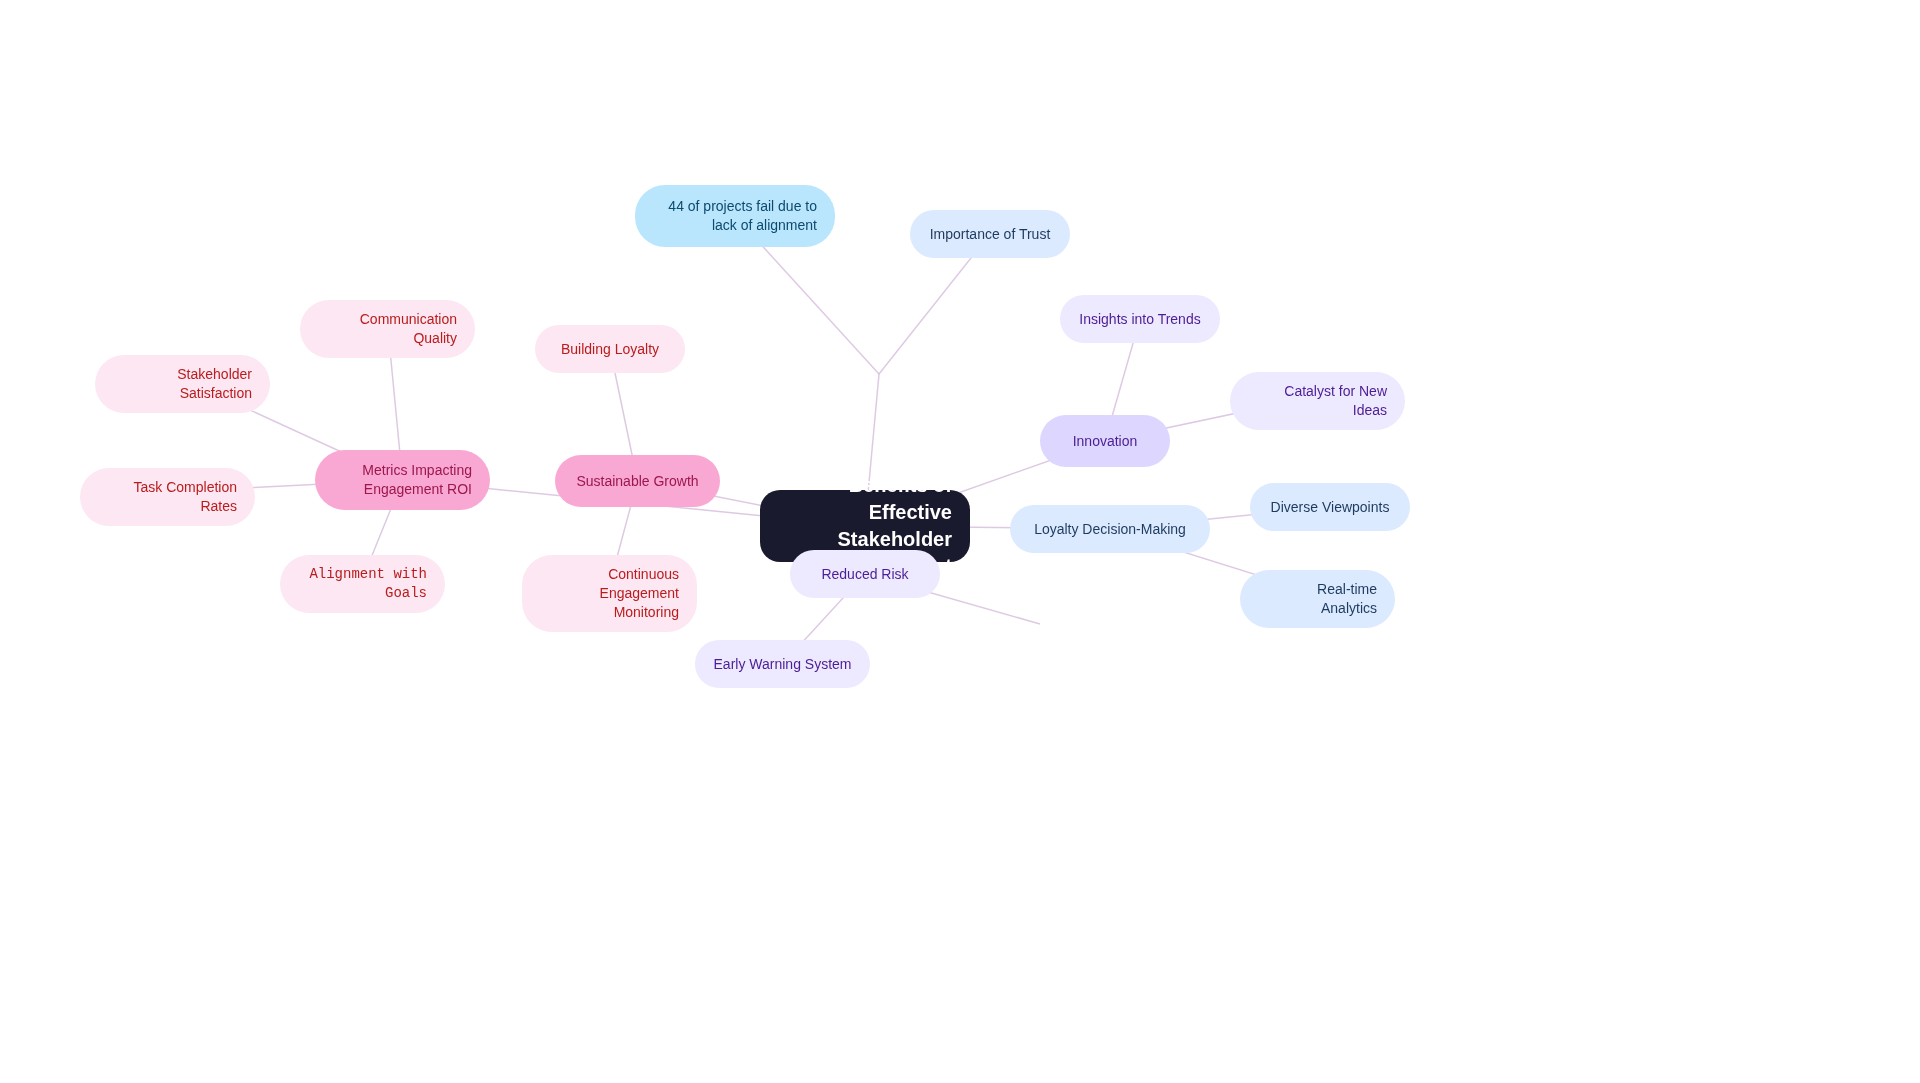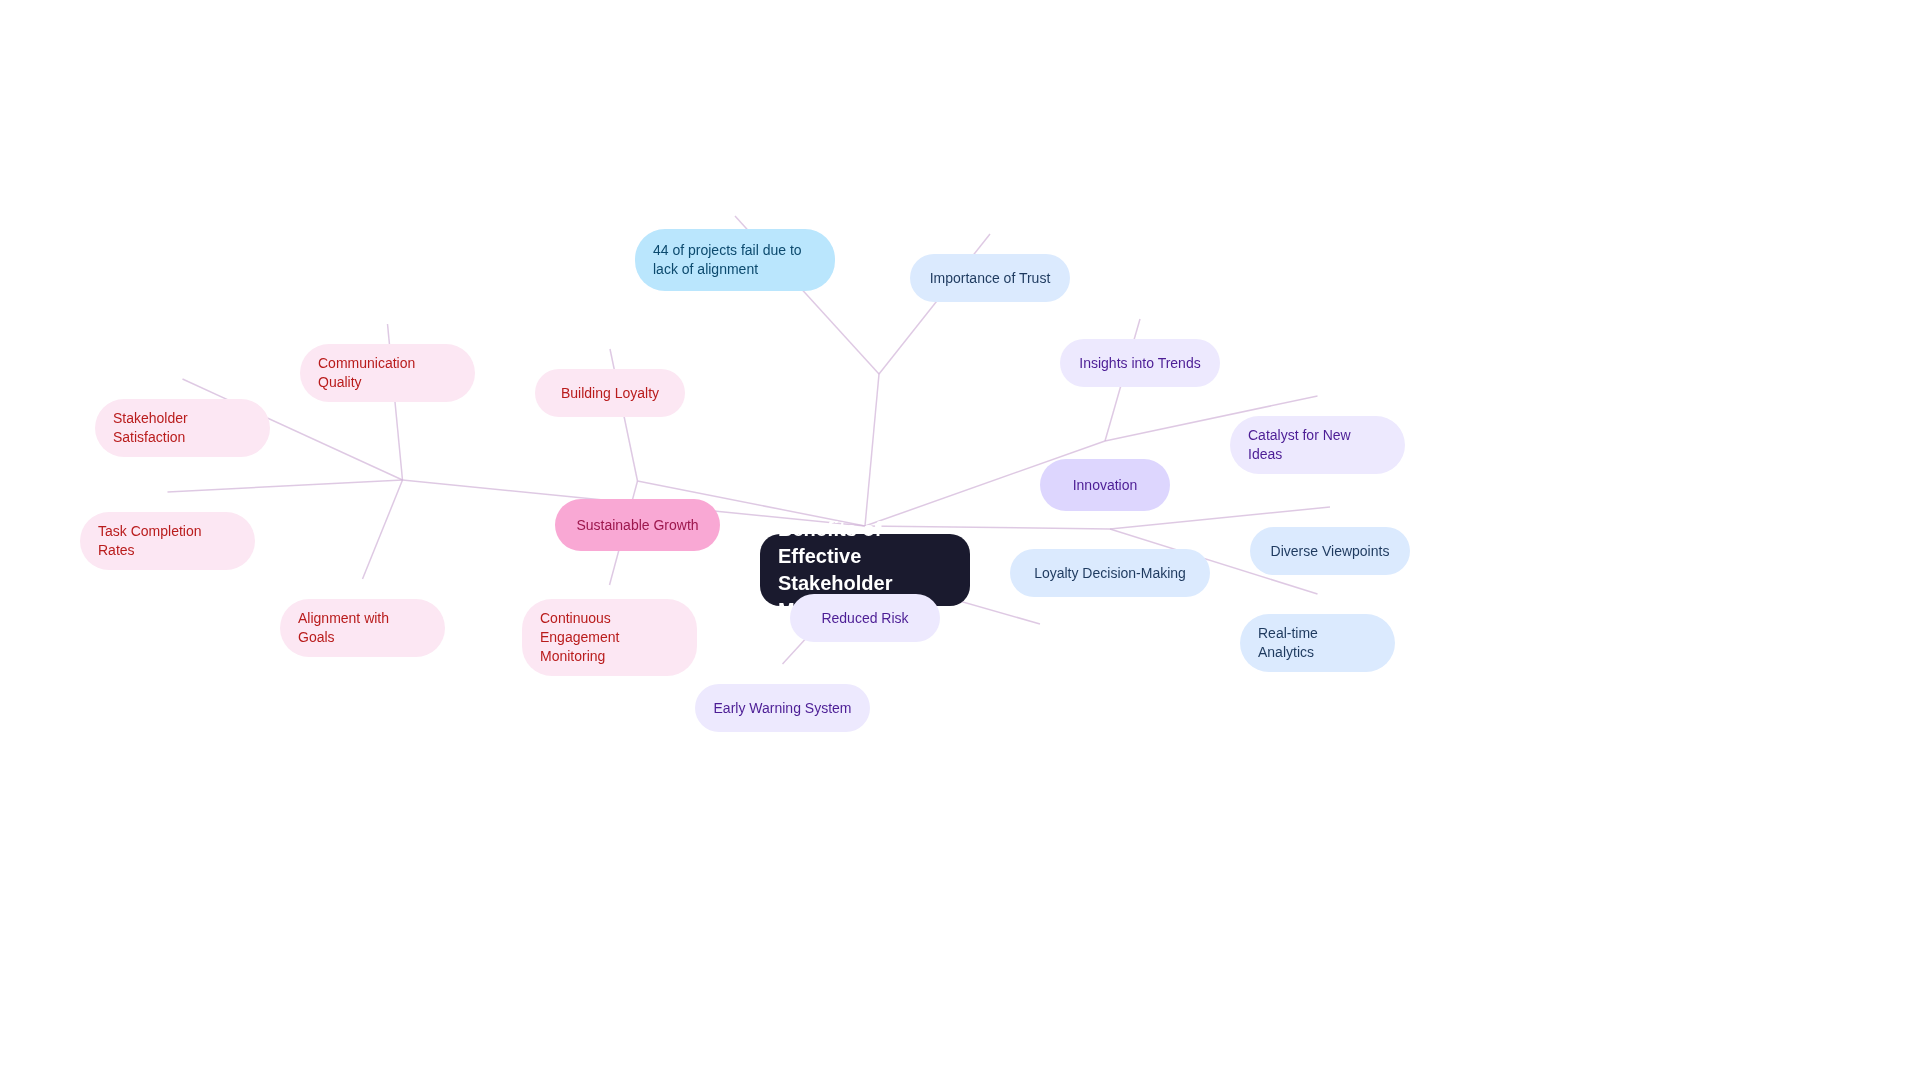--- a/index.html
+++ b/index.html
@@ -22,27 +22,26 @@
       width: 1920px;
       height: 1083px;
       pointer-events: none;
     }
     .node {
       position: absolute;
       border-radius: 30px;
       display: flex;
       align-items: center;
       justify-content: center;
-      text-align: left;
+      text-align: right;
       font-size: 14px;
       font-weight: 500;
       padding: 10px 18px;
       cursor: default;
       line-height: 1.35;
-      margin-top: 44px;
     }
     .node-center {
       background: #1a1a2e;
       color: #ffffff;
       font-size: 20px;
       font-weight: 600;
       border-radius: 20px;
       width: 200px;
       height: 70px;
     }
@@ -100,24 +99,26 @@
       <line x1="1105" y1="441" x2="1140" y2="319" stroke="#d1b3d8" stroke-width="1.5" opacity="0.7"></line>
       <line x1="1105" y1="441" x2="1317.5" y2="396" stroke="#d1b3d8" stroke-width="1.5" opacity="0.7"></line>
       <line x1="865" y1="526" x2="1110" y2="529" stroke="#d1b3d8" stroke-width="1.5" opacity="0.7"></line>
       <line x1="1110" y1="529" x2="1330" y2="507" stroke="#d1b3d8" stroke-width="1.5" opacity="0.7"></line>
       <line x1="1110" y1="529" x2="1317.5" y2="594" stroke="#d1b3d8" stroke-width="1.5" opacity="0.7"></line>
     </svg>
 <div class="node node-center" style="left: 760px; top: 490px; width: 210px; height: 72px;">Benefits of Effective
 Stakeholder Management</div>
     <div class="node node-blue" style="left: 635px; top: 185px; width: 200px; min-height: 62px;">44 of projects fail due to lack of alignment</div>
     <div class="node node-blue-light" style="left: 910px; top: 210px; width: 160px; min-height: 48px;">Importance of Trust</div>
+    <div class="node node-pink" style="left: 315px; top: 450px; width: 175px; min-height: 60px;">Metrics Impacting
+Engagement ROI</div>
     <div class="node node-pink-light" style="left: 300px; top: 300px; width: 175px; min-height: 48px;">Communication Quality</div>
     <div class="node node-pink-light" style="left: 95px; top: 355px; width: 175px; min-height: 48px;">Stakeholder Satisfaction</div>
     <div class="node node-pink-light" style="left: 80px; top: 468px; width: 175px; min-height: 48px;">Task Completion Rates</div>
-    <div class="node node-pink-light" style="left: 280px; top: 555px; width: 165px; min-height: 48px;">Alignment with Goals</div>
+    <div class="node node-pink-light" style="left: 280px; top: 555px; width: 165px; min-height: 48px; font-family: Liberation Mono, monospace;">Alignment with Goals</div>
     <div class="node node-pink" style="left: 555px; top: 455px; width: 165px; min-height: 52px;">Sustainable Growth</div>
     <div class="node node-pink-light" style="left: 535px; top: 325px; width: 150px; min-height: 48px;">Building Loyalty</div>
     <div class="node node-pink-light" style="left: 522px; top: 555px; width: 175px; min-height: 60px;">Continuous Engagement
 Monitoring</div>
     <div class="node node-purple-light" style="left: 790px; top: 550px; width: 150px; min-height: 48px;">Reduced Risk</div>
     <div class="node node-purple-light" style="left: 695px; top: 640px; width: 175px; min-height: 48px;">Early Warning System</div>
     <div class="node node-purple" style="left: 1040px; top: 415px; width: 130px; min-height: 52px;">Innovation</div>
     <div class="node node-purple-light" style="left: 1060px; top: 295px; width: 160px; min-height: 48px;">Insights into Trends</div>
     <div class="node node-purple-light" style="left: 1230px; top: 372px; width: 175px; min-height: 48px;">Catalyst for New Ideas</div>
     <div class="node node-blue-light" style="left: 1010px; top: 505px; width: 200px; min-height: 48px;">Loyalty Decision-Making</div>

